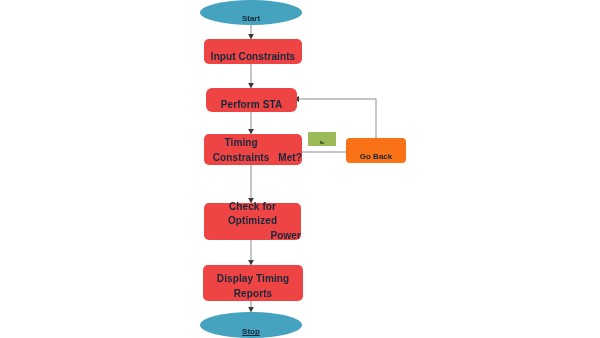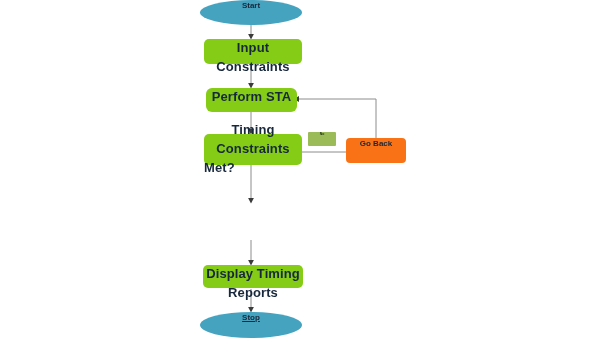--- a/index.html
+++ b/index.html
@@ -11,32 +11,32 @@
     position: relative;
     width: 600px;
     height: 338px;
     background: #ffffff;
     overflow: hidden;
     font-family: "Liberation Sans", sans-serif;
   }
   .node {
     position: absolute;
     display: flex;
-    align-items: flex-start;
+    align-items: flex-end;
     justify-content: center;
     text-align: center;
     color: #17283c;
     font-weight: bold;
     line-height: 1.45;
     box-sizing: border-box;
   }
   .proc {
-    background: #84cc16;
+    background: #ef4444;
     border-radius: 5px;
-    font-size: 13px;
+    font-size: 10px;
     letter-spacing: .1px;
   }
   .term {
     background: #45a3c0;
     border-radius: 50%;
     font-size: 8px;
   }
   .goback {
     background: #f97316;
     border-radius: 4px;
@@ -102,35 +102,39 @@
   </div>
 
   <div class="node proc" style="left:204px; top:39px; width:98px; height:25px;">
     <span>Input Constraints</span>
   </div>
 
   <div class="node proc" style="left:206px; top:88px; width:91px; height:24px;border-radius:6px;">
     <span>Perform STA</span>
   </div>
 
-  <div class="node proc" style="left:204px; top:134px; width:98px; height:31px; flex-direction:column; justify-content:center;">
+  <div class="node proc" style="left:204px; top:134px; width:98px; height:31px; flex-direction:row; justify-content:center;">
     <span>Timing Constraints</span>
     <span>Met?</span>
   </div>
 
   <div class="node edgelabel" style="left:308px; top:132px; width:28px; height:14px;">
     <span>No</span>
   </div>
 
   <div class="node goback" style="left:346px; top:138px; width:60px; height:25px;">
     <span>Go Back</span>
   </div>
 
+  <div class="node proc" style="left:204px; top:203px; width:97px; height:37px; flex-direction:column; justify-content:center;">
+    <span>Check for Optimized</span>
+    <span>Power</span>
+  </div>
 
-  <div class="node proc" style="left:203px; top:265px; width:100px; height:23px;">
+  <div class="node proc" style="left:203px; top:265px; width:100px; height:36px;">
     <span>Display Timing Reports</span>
   </div>
 
   <div class="node term" style="left:200px; top:312px; width:102px; height:26px;text-decoration:underline;">
     <span>Stop</span>
   </div>
 
 </div>
 
 </body></html>

